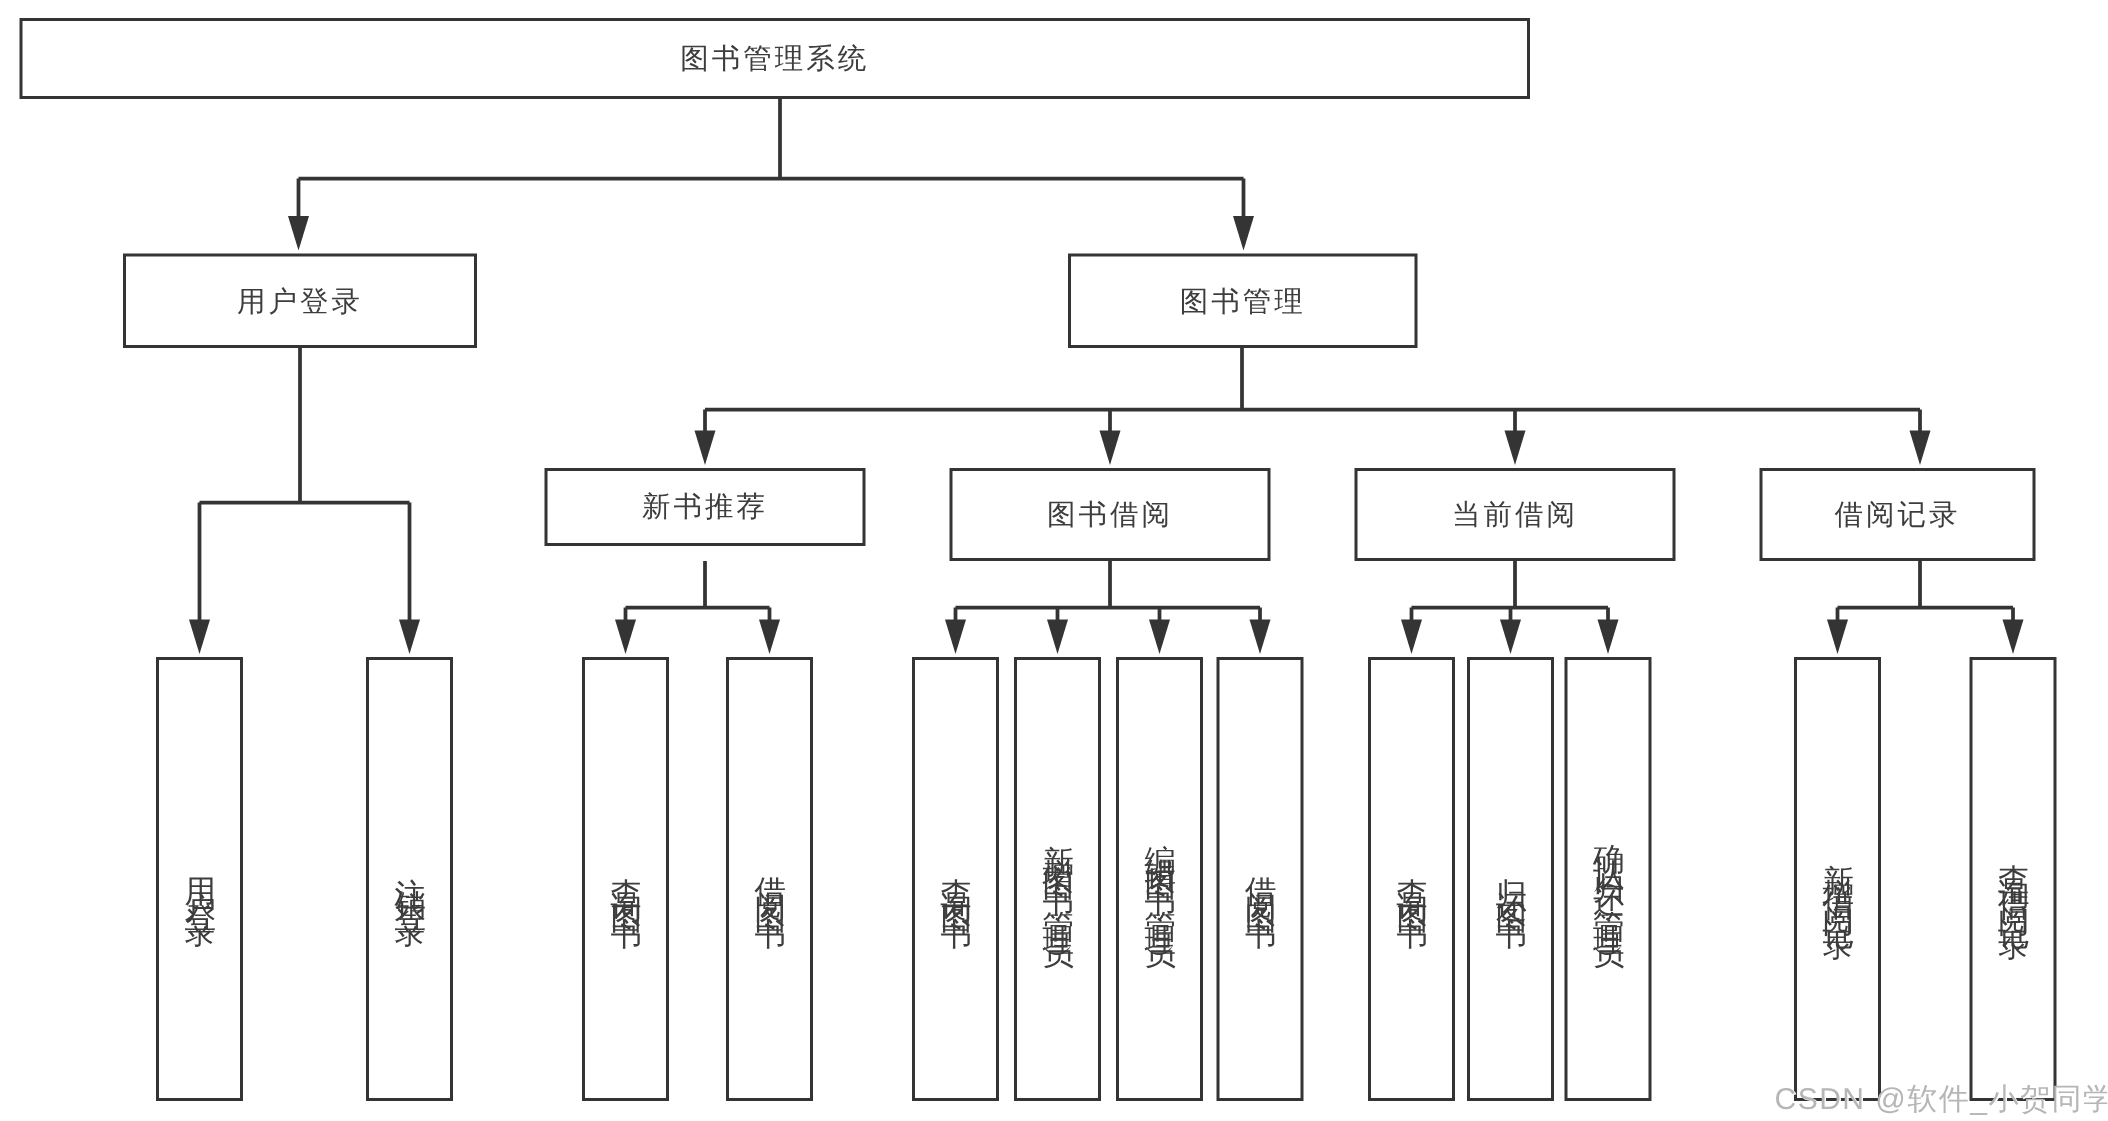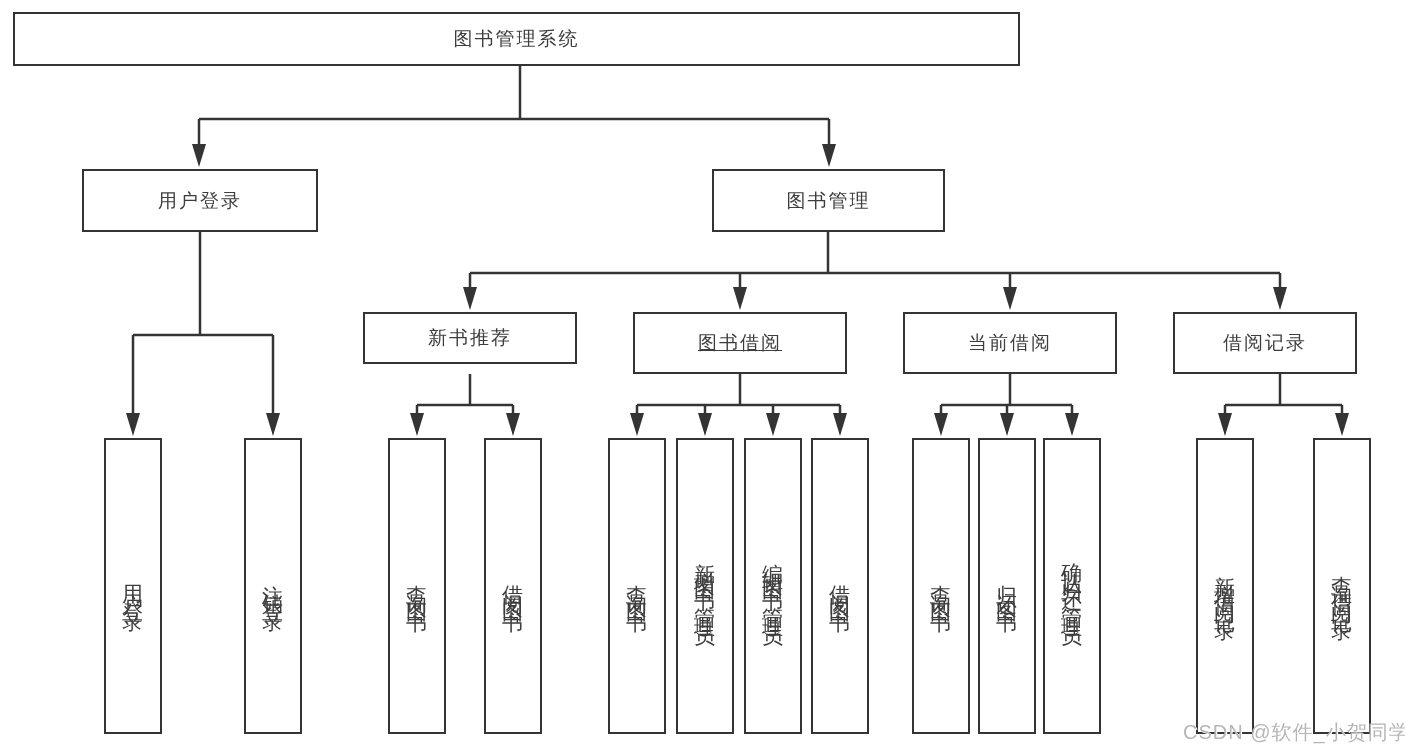--- a/index.html
+++ b/index.html
@@ -39,21 +39,21 @@
     letter-spacing: 9px;
     line-height: 1;
   }
   
   .n-root   { left: 13px;  top: 12px;  width: 1007px; height: 54px; }
   
   .n-l2user { left: 82px;  top: 169px; width: 236px;  height: 63px; }
   .n-l2book { left: 712px; top: 169px; width: 233px;  height: 63px; font-family: Liberation Mono, monospace; }
   
   .n-l3new     { left: 363px;  top: 312px; width: 214px; height: 52px; }
-  .n-l3borrow  { left: 633px;  top: 312px; width: 214px; height: 62px; text-decoration: underline; }
+  .n-l3borrow  { left: 633px;  top: 312px; width: 214px; height: 62px; }
   .n-l3current { left: 903px;  top: 312px; width: 214px; height: 62px; font-family: Liberation Mono, monospace; }
   .n-l3record  { left: 1173px; top: 312px; width: 184px; height: 62px; }
   
   .leaf { top: 438px; width: 58px; height: 296px; }
   .n-a1 { left: 104px; }
   .n-a2 { left: 244px; }
   .n-b1 { left: 388px; }
   .n-b2 { left: 484px; }
   .n-c1 { left: 608px; }
   .n-c2 { left: 676px; }

